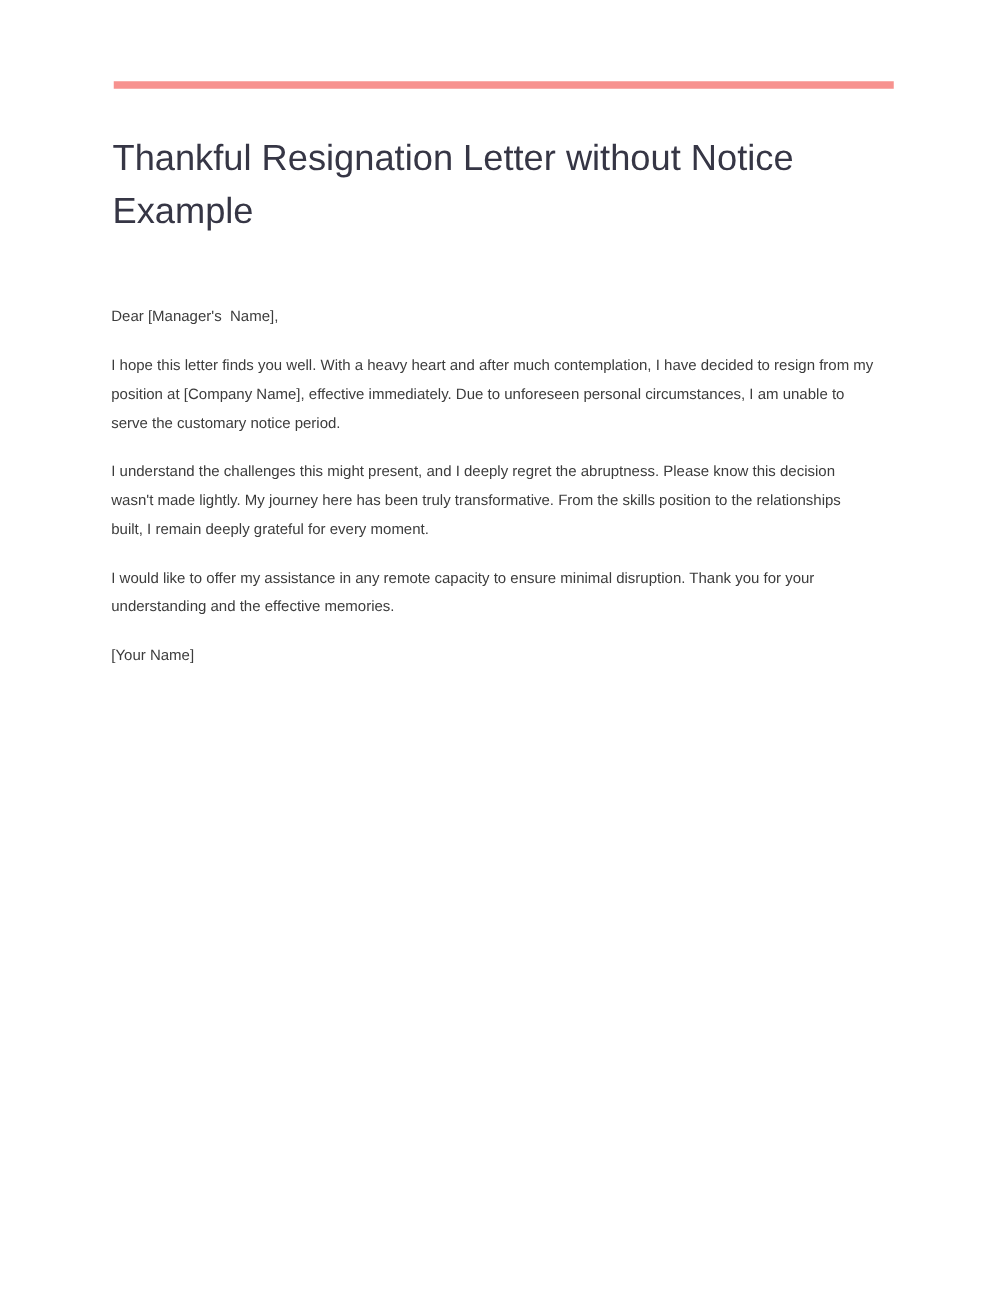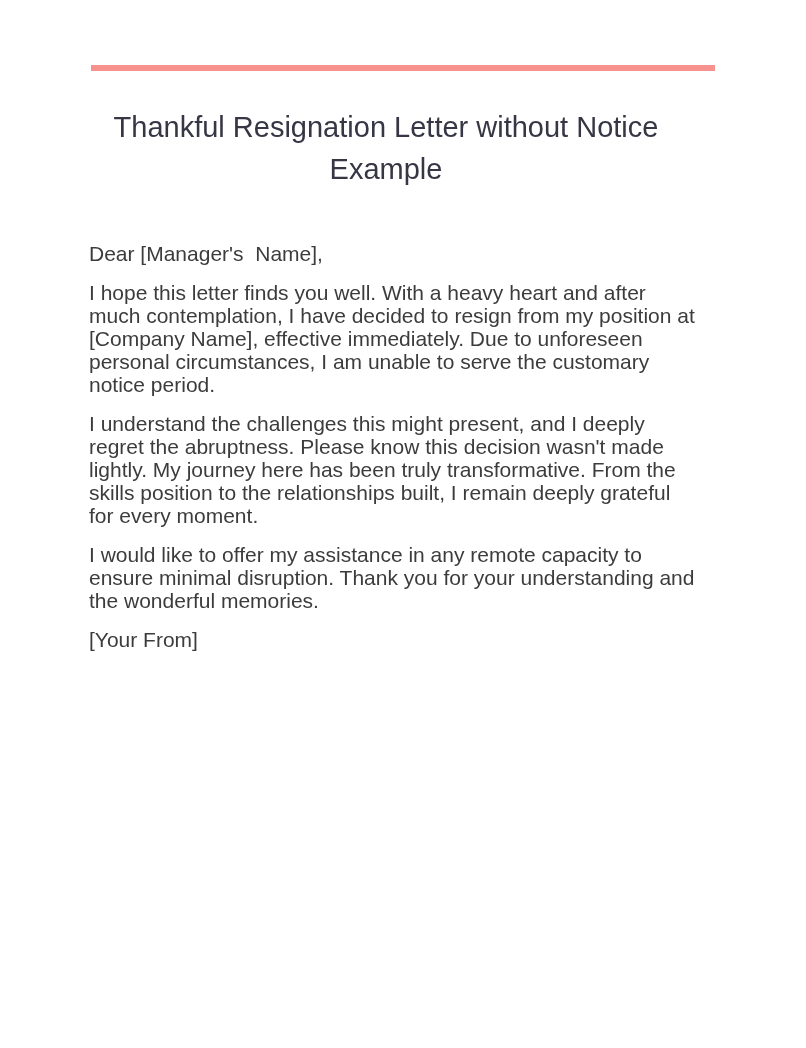--- a/index.html
+++ b/index.html
@@ -21,45 +21,44 @@
       width: 624px;
       height: 6px;
       background: #f7928f;
     }
     .title {
       position: absolute;
       left: 90px;
       top: 106px;
       width: 592px;
       margin: 0;
-      text-align: center;
       font-weight: normal;
       font-size: 29px;
       line-height: 42px;
       color: #363645;
     }
     .letter {
       position: absolute;
       left: 89px;
       top: 242px;
       width: 610px;
-      font-size: 21px;
+      font-size: 12px;
       line-height: 23px;
       color: #3c3c3c;
     }
     .letter p {
       margin: 0 0 16px 0;
     }
   </style>
 </head>
 <body>
 
 <div class="top-bar"></div>
 
 <h1 class="title">Thankful Resignation Letter without Notice Example</h1>
 
 <div class="letter">
   <p style="white-space: pre;">Dear [Manager's  Name],</p>
   <p>I hope this letter finds you well. With a heavy heart and after much contemplation, I have decided to resign from my position at [Company Name], effective immediately. Due to unforeseen personal circumstances, I am unable to serve the customary notice period.</p>
   <p>I understand the challenges this might present, and I deeply regret the abruptness. Please know this decision wasn't made lightly. My journey here has been truly transformative. From the skills position to the relationships built, I remain deeply grateful for every moment.</p>
-  <p>I would like to offer my assistance in any remote capacity to ensure minimal disruption. Thank you for your understanding and the wonderful memories.</p>
-  <p>[Your From]</p>
+  <p>I would like to offer my assistance in any remote capacity to ensure minimal disruption. Thank you for your understanding and the effective memories.</p>
+  <p>[Your Name]</p>
 </div>
 
 </body></html>

